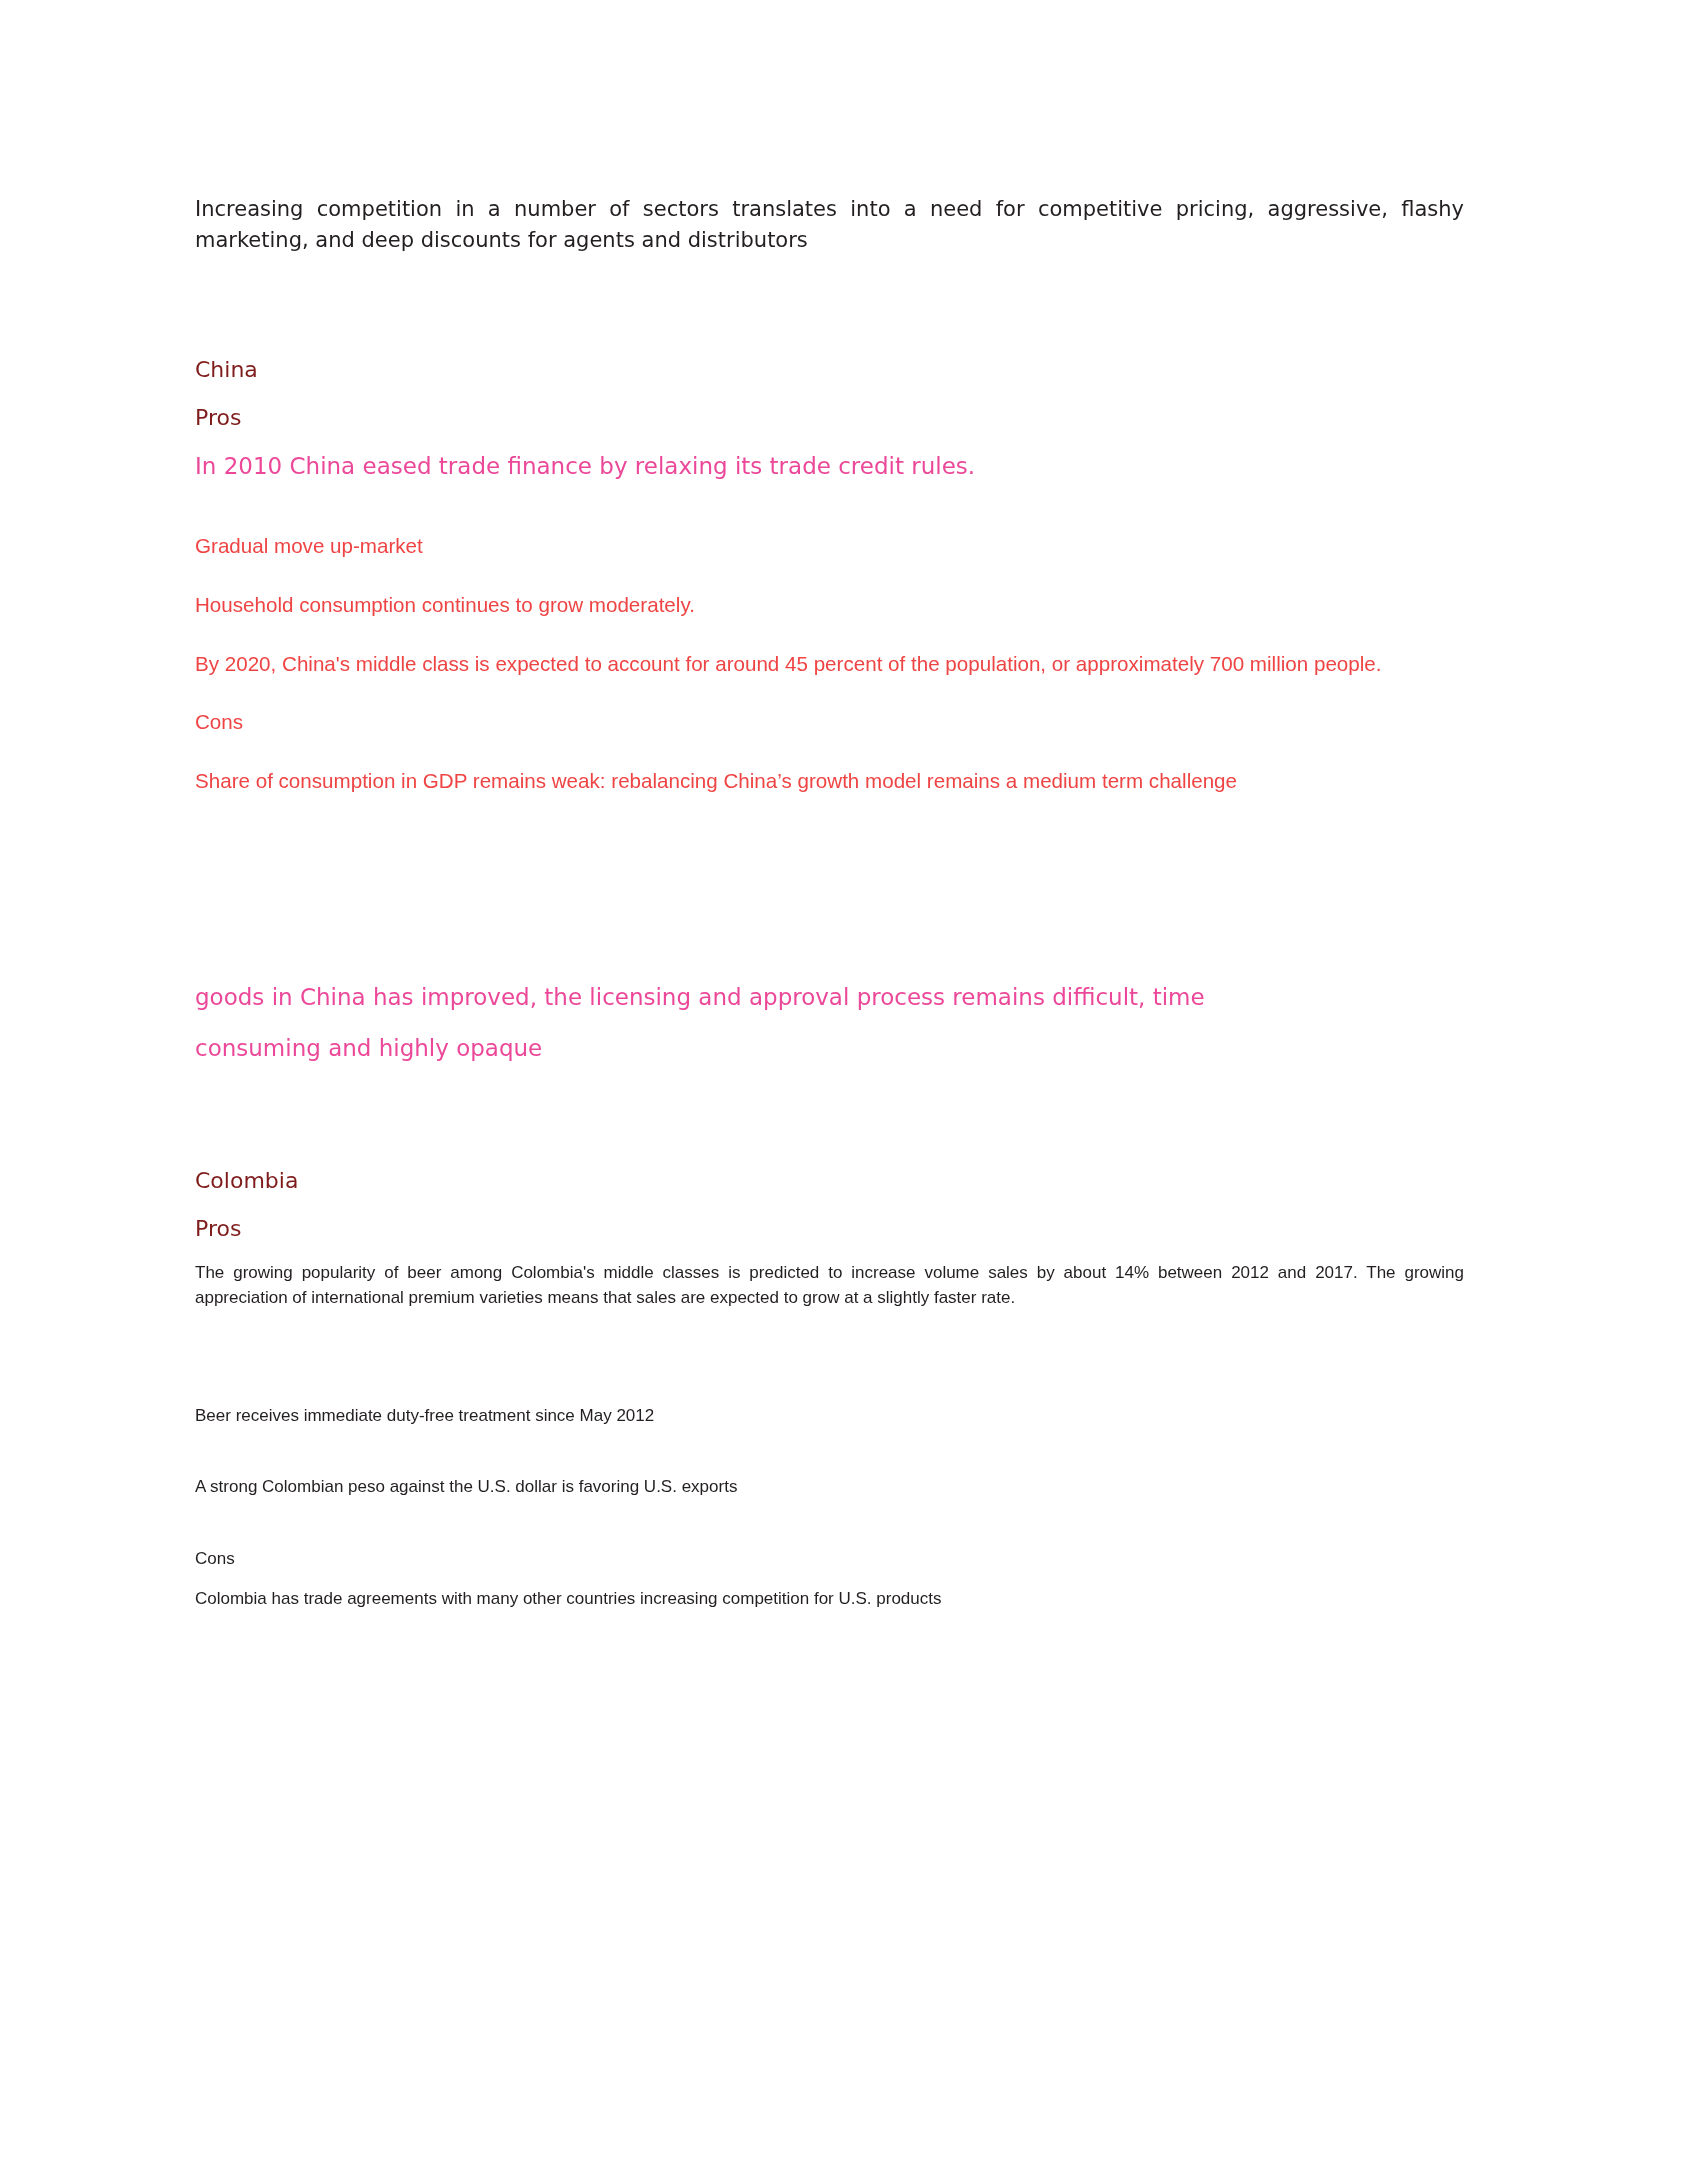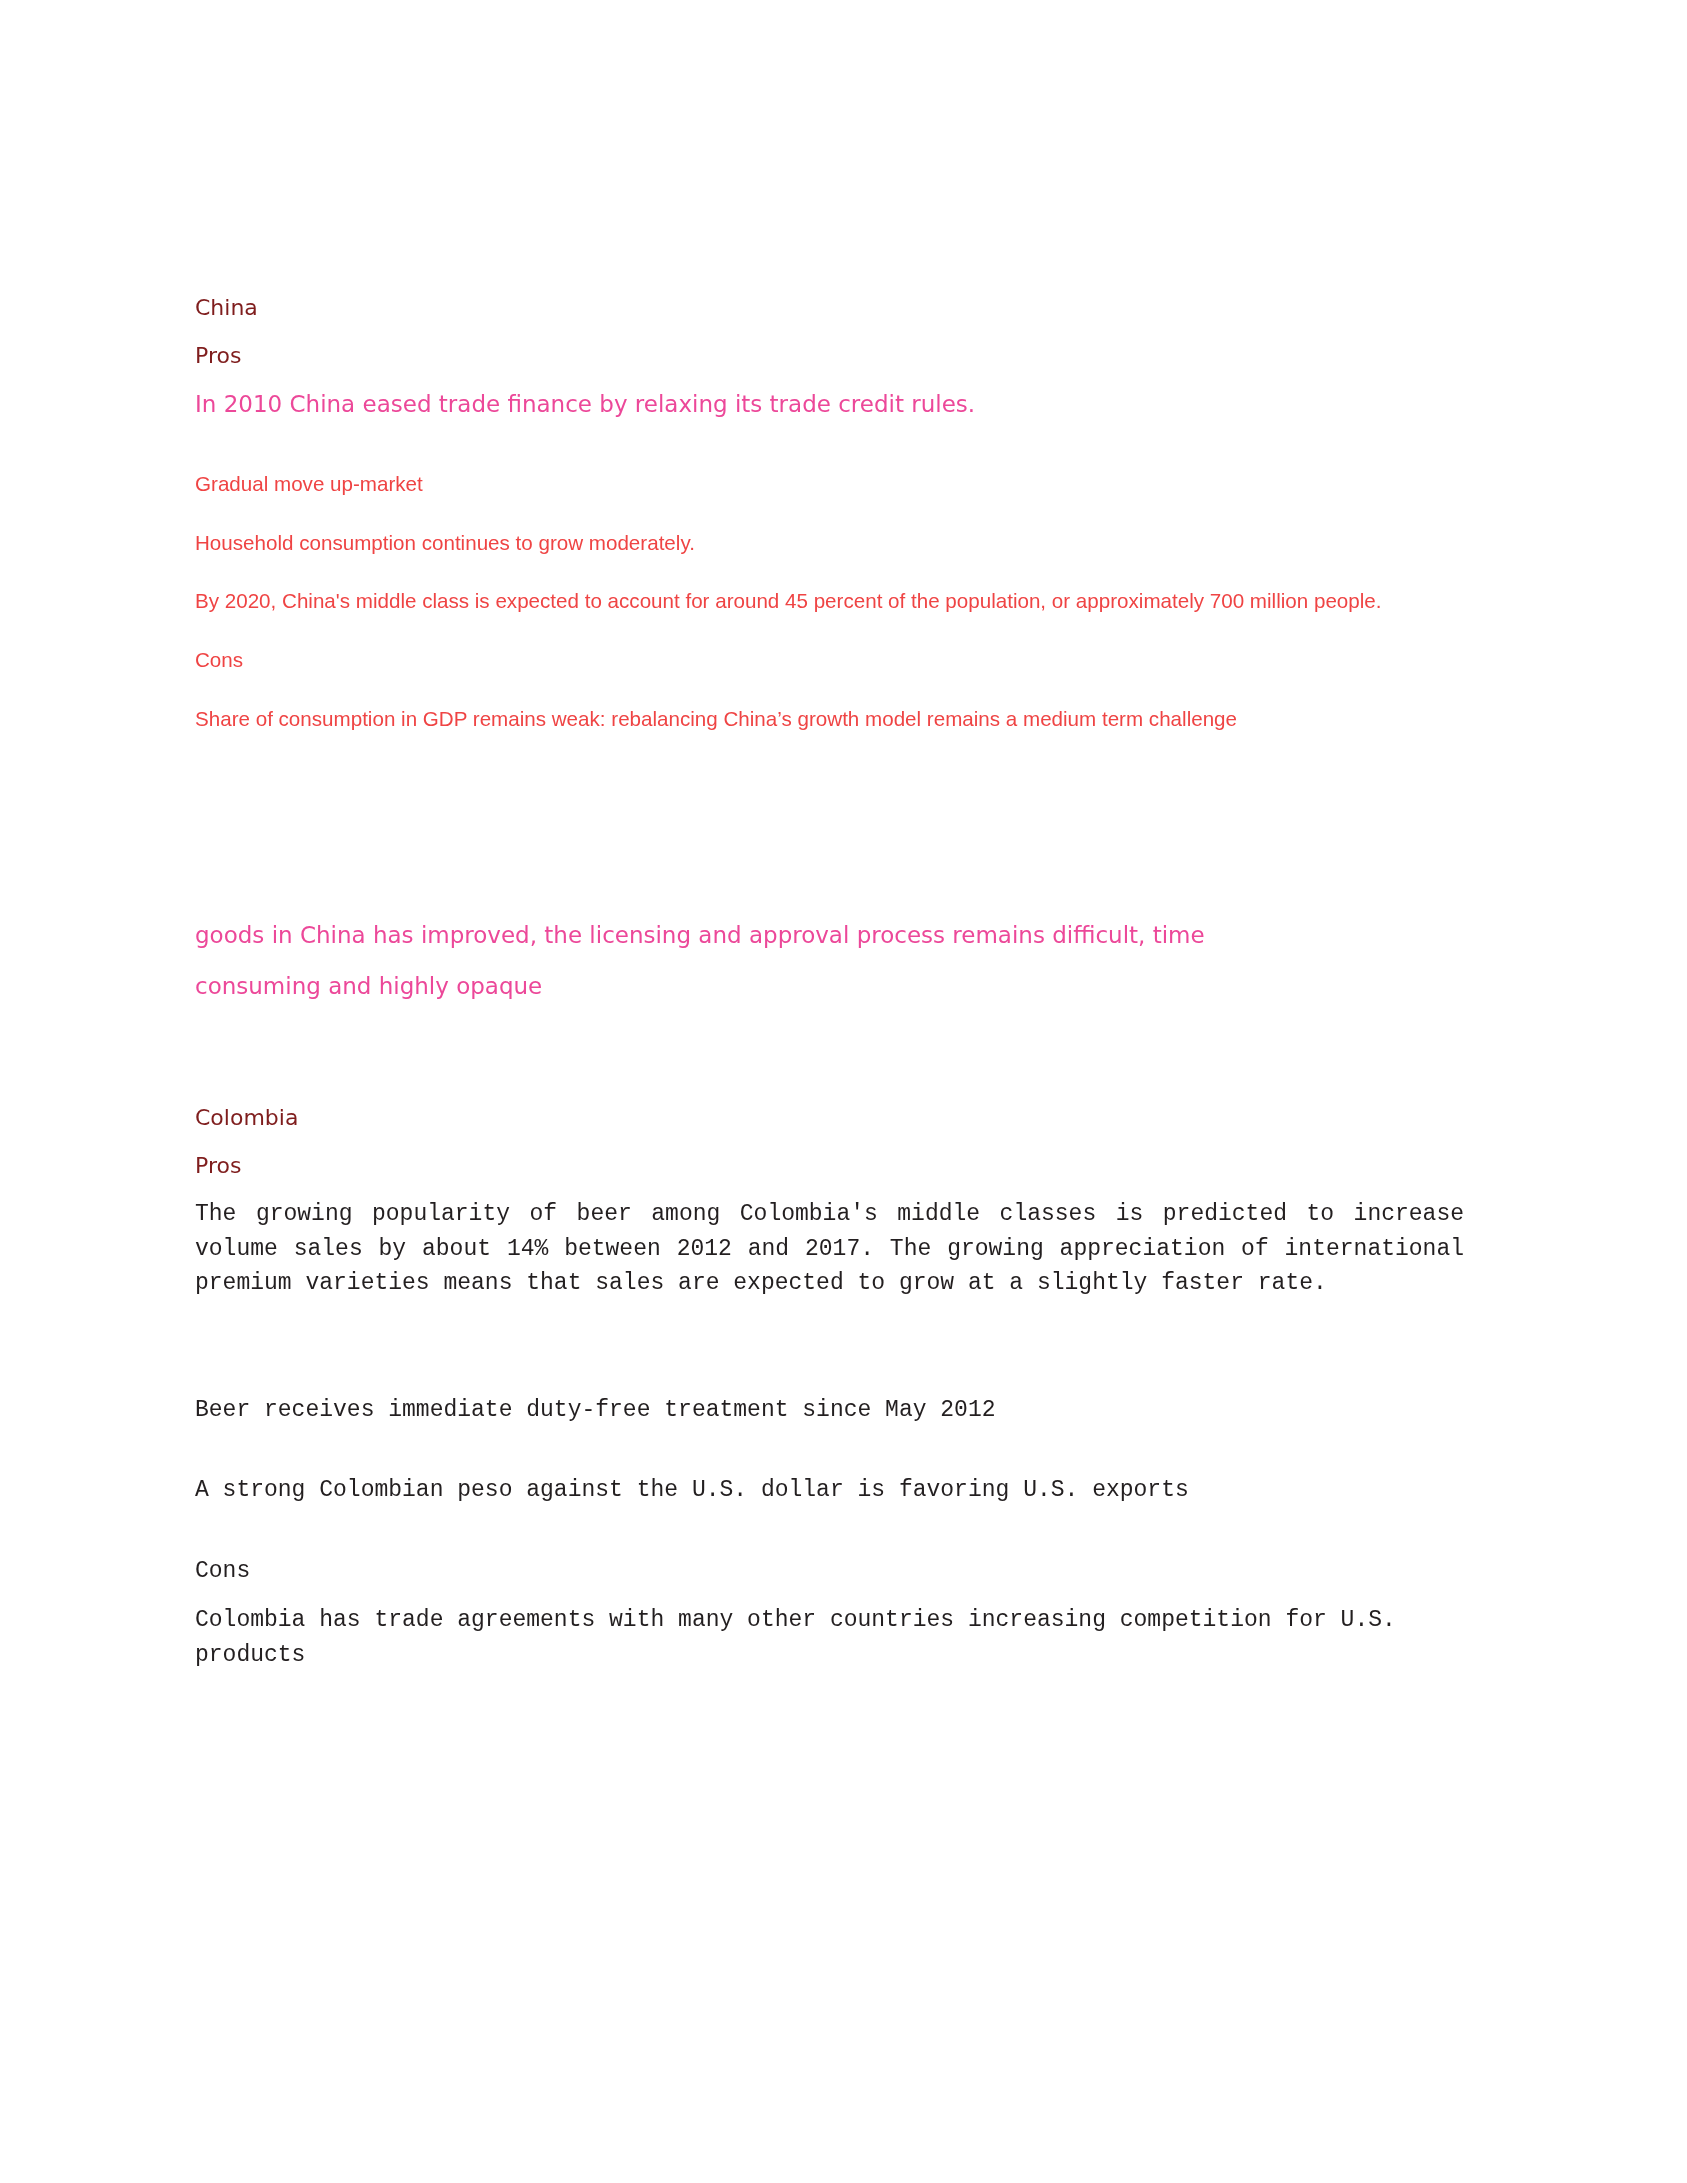--- a/index.html
+++ b/index.html
@@ -50,42 +50,43 @@
     line-height: 1.5;
     color: #7f1d1d;
   }
   .p-large {
     font-family: "DejaVu Sans", sans-serif;
     font-size: 23px;
     line-height: 1.55;
     color: #ec4899;
   }
   .p-plain {
-    font-family: Liberation Mono, monospace;
-    font-size: 23px;
+    font-family: Liberation Sans, sans-serif;
+    font-size: 17px;
     line-height: 1.5;
     color: #231f20;
   }
   .p-justified {
     text-align: justify;
   }
 
   
   .gap-xs { height: 15px; }
   .gap-sm { height: 28px; }
   .gap-md { height: 46px; }
   .gap-lg { height: 76px; }
   .gap-xl { height: 97px; }
 </style>
 </head>
 <body>
 
 <div class="page">
   <div class="doc-body">
 
+    <p class="p-sans p-justified">Increasing competition in a number of sectors translates into a need for competitive pricing, aggressive, flashy marketing, and deep discounts for agents and distributors</p>
 
     <div class="gap-xl"></div>
 
     <p class="p-heading">China</p>
 
     <div class="gap-xs"></div>
 
     <p class="p-heading">Pros</p>
 
     <div class="gap-xs"></div>

